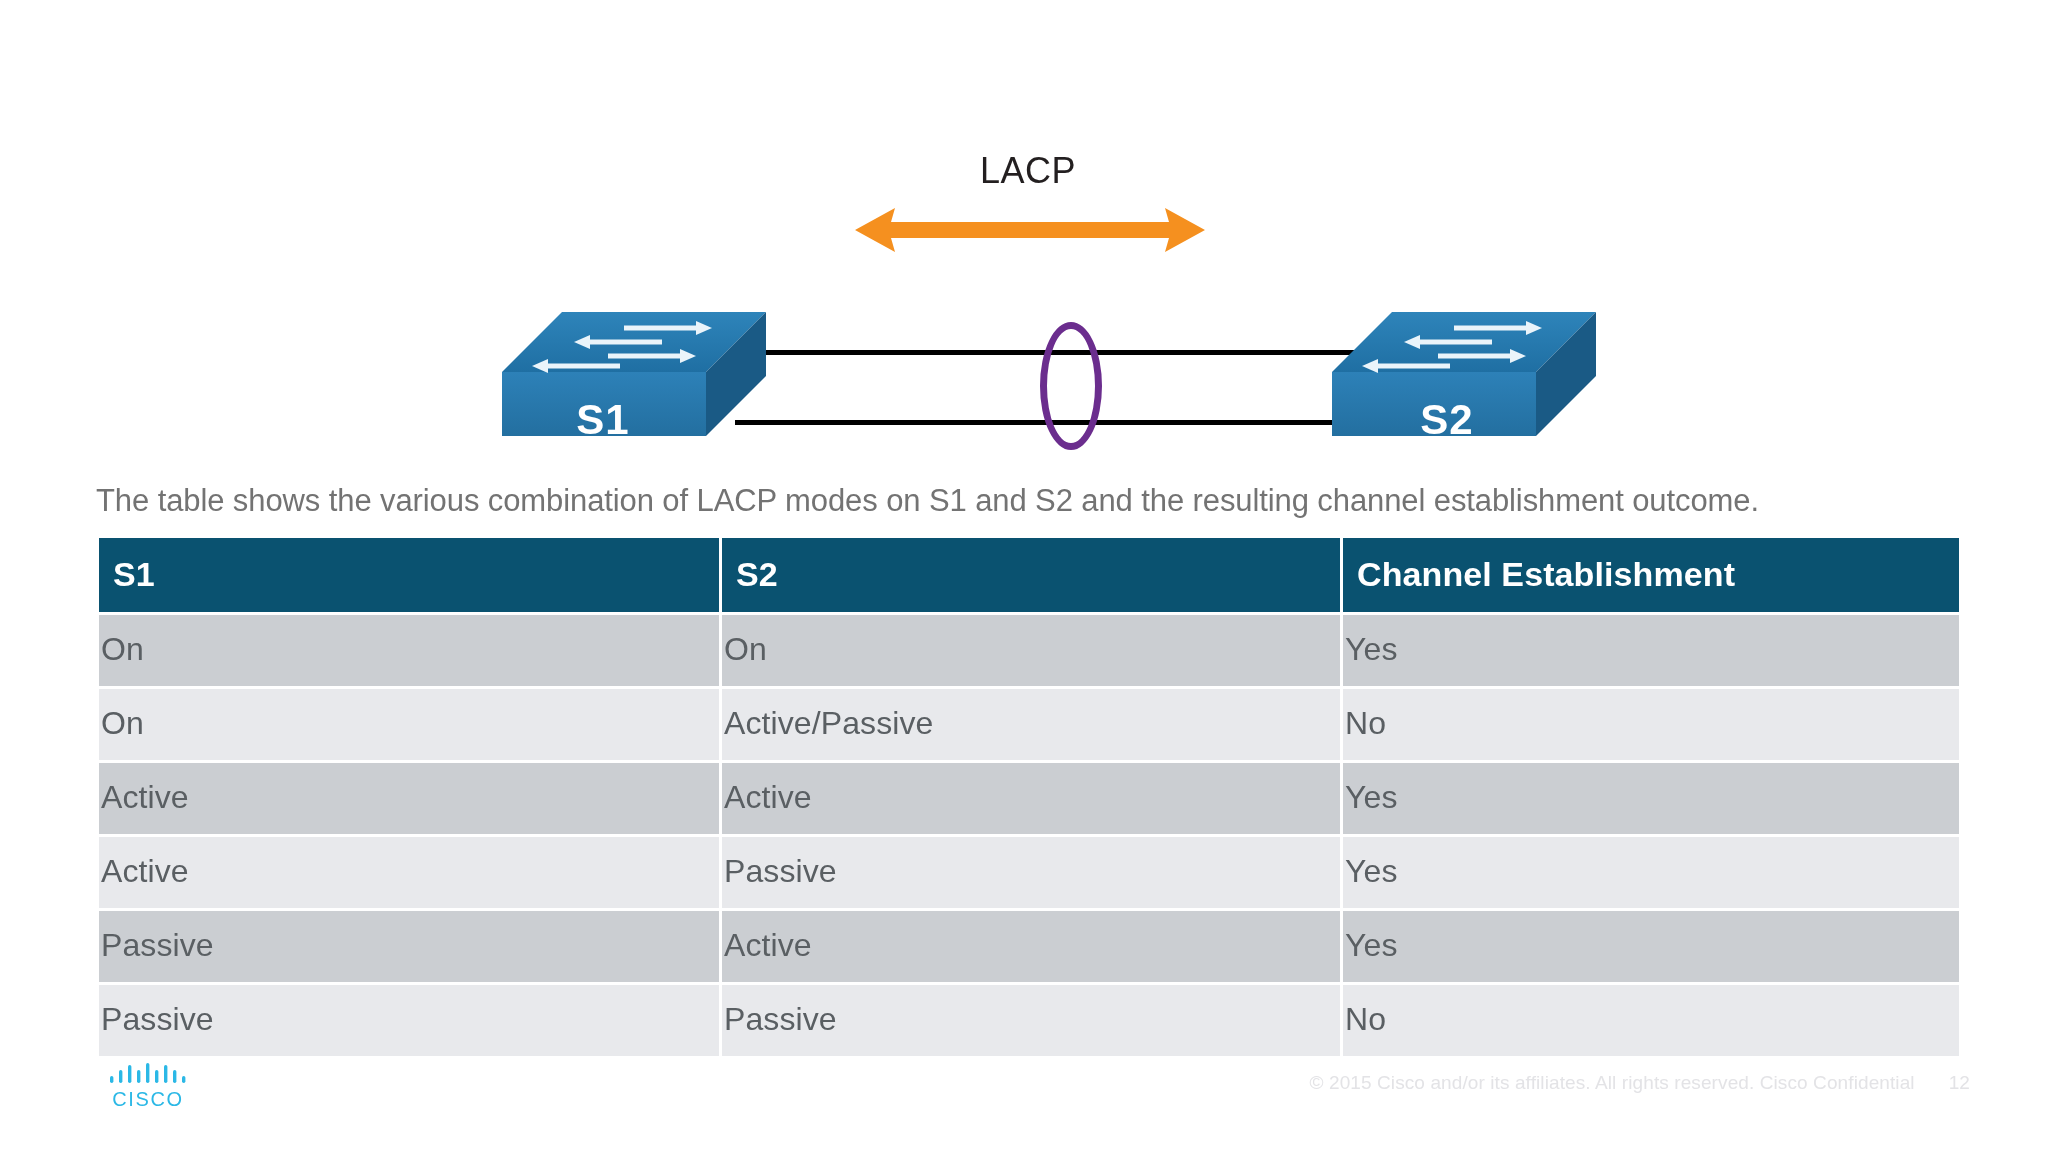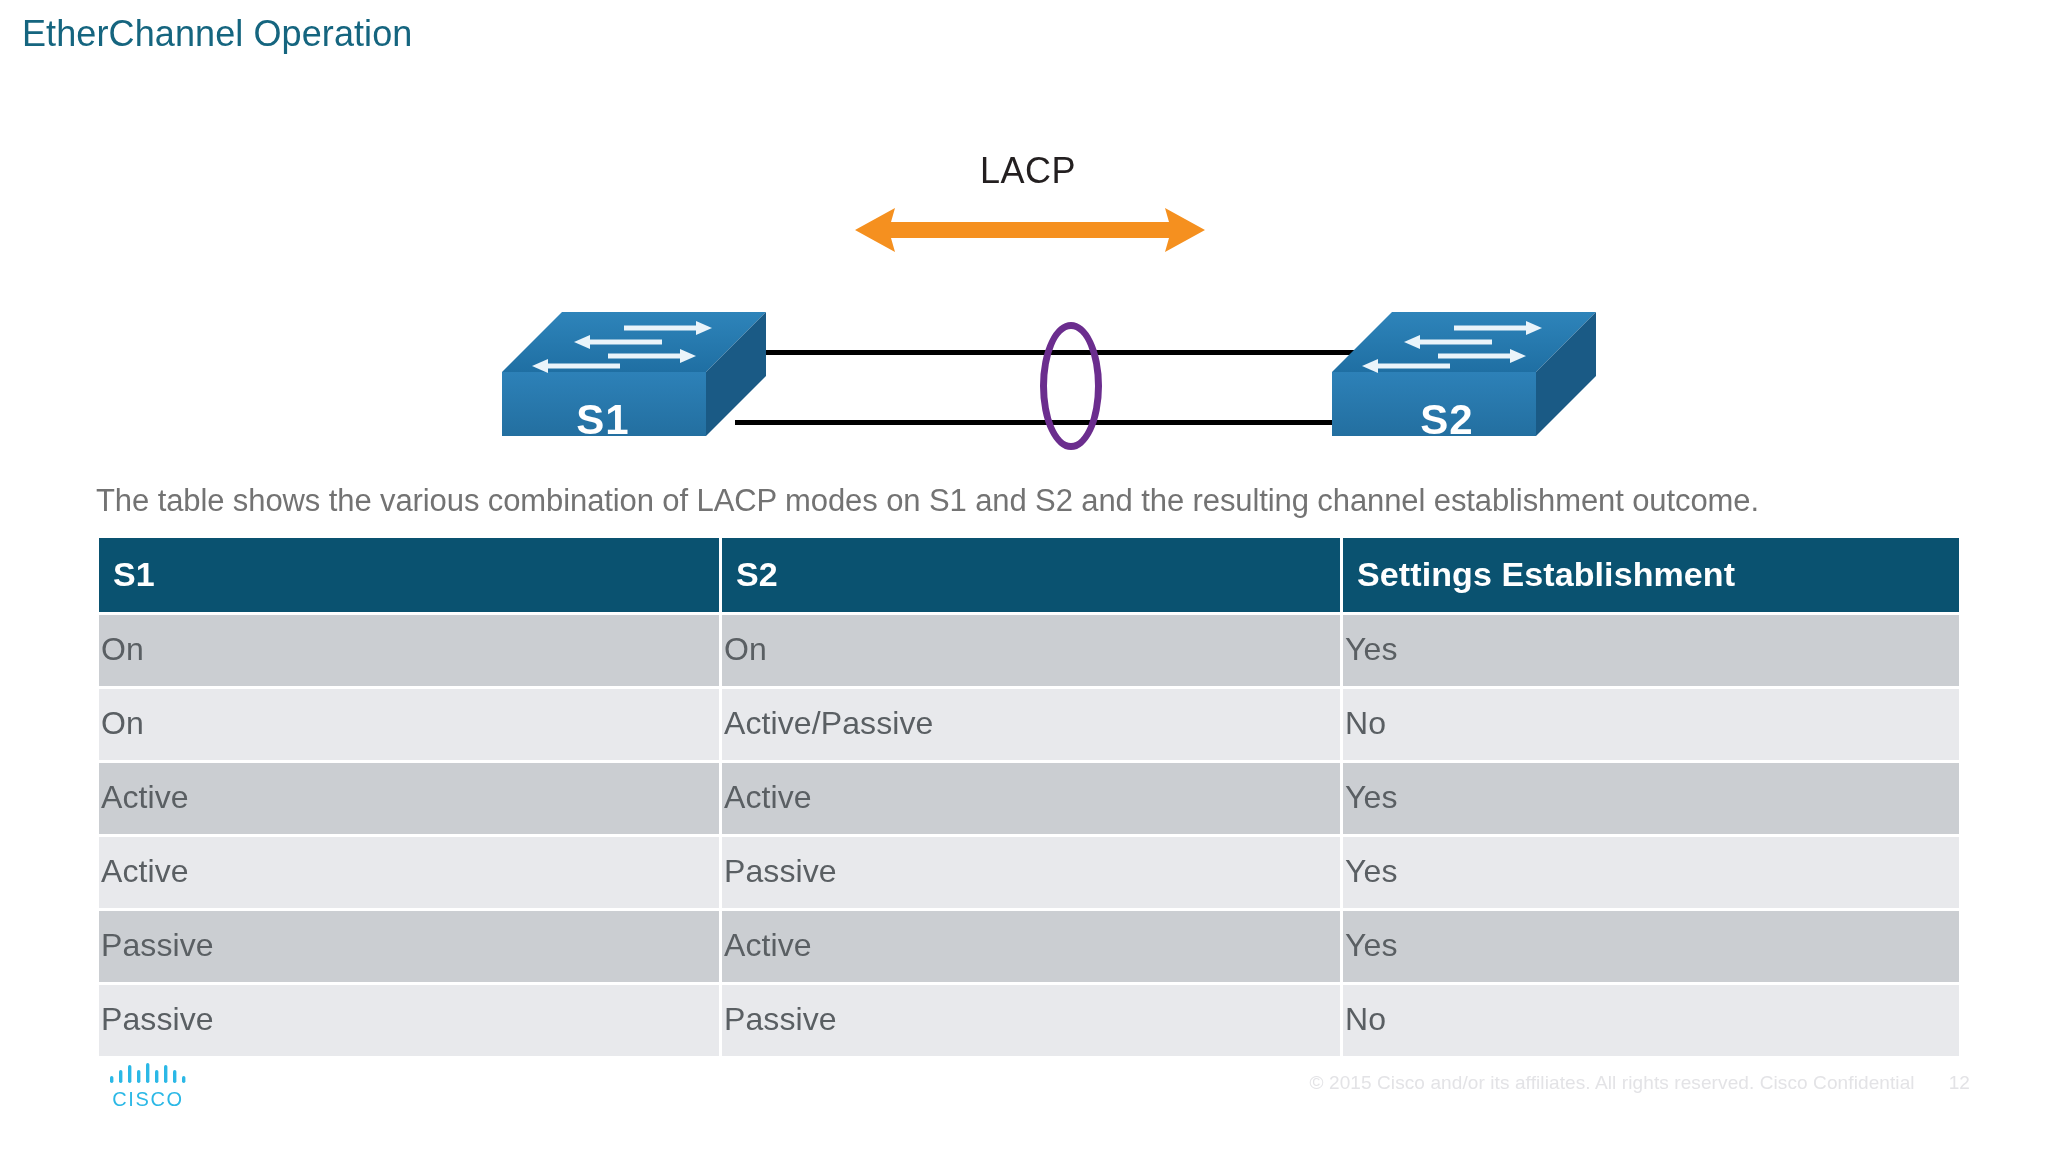--- a/index.html
+++ b/index.html
@@ -179,21 +179,20 @@
     color: #e3e3e6;
     white-space: nowrap;
     letter-spacing: 0.1px;
   }
   .footer-copy .pg { margin-left: 34px; }
 </style>
 </head>
 <body>
 
 <div class="slide-header">
-  <div class="eyebrow">EtherChannel Operation</div>
 </div>
 
 <div class="diagram">
 
   <div class="lacp-label">LACP</div>
 
   <div class="lacp-arrow">
     <svg viewBox="0 0 350 56" width="350" height="56" xmlns="http://www.w3.org/2000/svg">
       <path d="M0 28 L40 6 L36 20 L314 20 L310 6 L350 28 L310 50 L314 36 L36 36 L40 50 Z" fill="#F5901F"></path>
     </svg>
@@ -276,21 +275,21 @@
 <table class="mode-table">
   <colgroup>
     <col class="c1">
       <col class="c2">
       <col class="c3">
   </colgroup>
   <thead>
     <tr>
       <th>S1</th>
       <th>S2</th>
-      <th>Settings Establishment</th>
+      <th>Channel Establishment</th>
     </tr>
   </thead>
   <tbody>
     <tr class="odd">
       <td>On</td>
       <td>On</td>
       <td>Yes</td>
     </tr>
     <tr class="even">
       <td>On</td>

